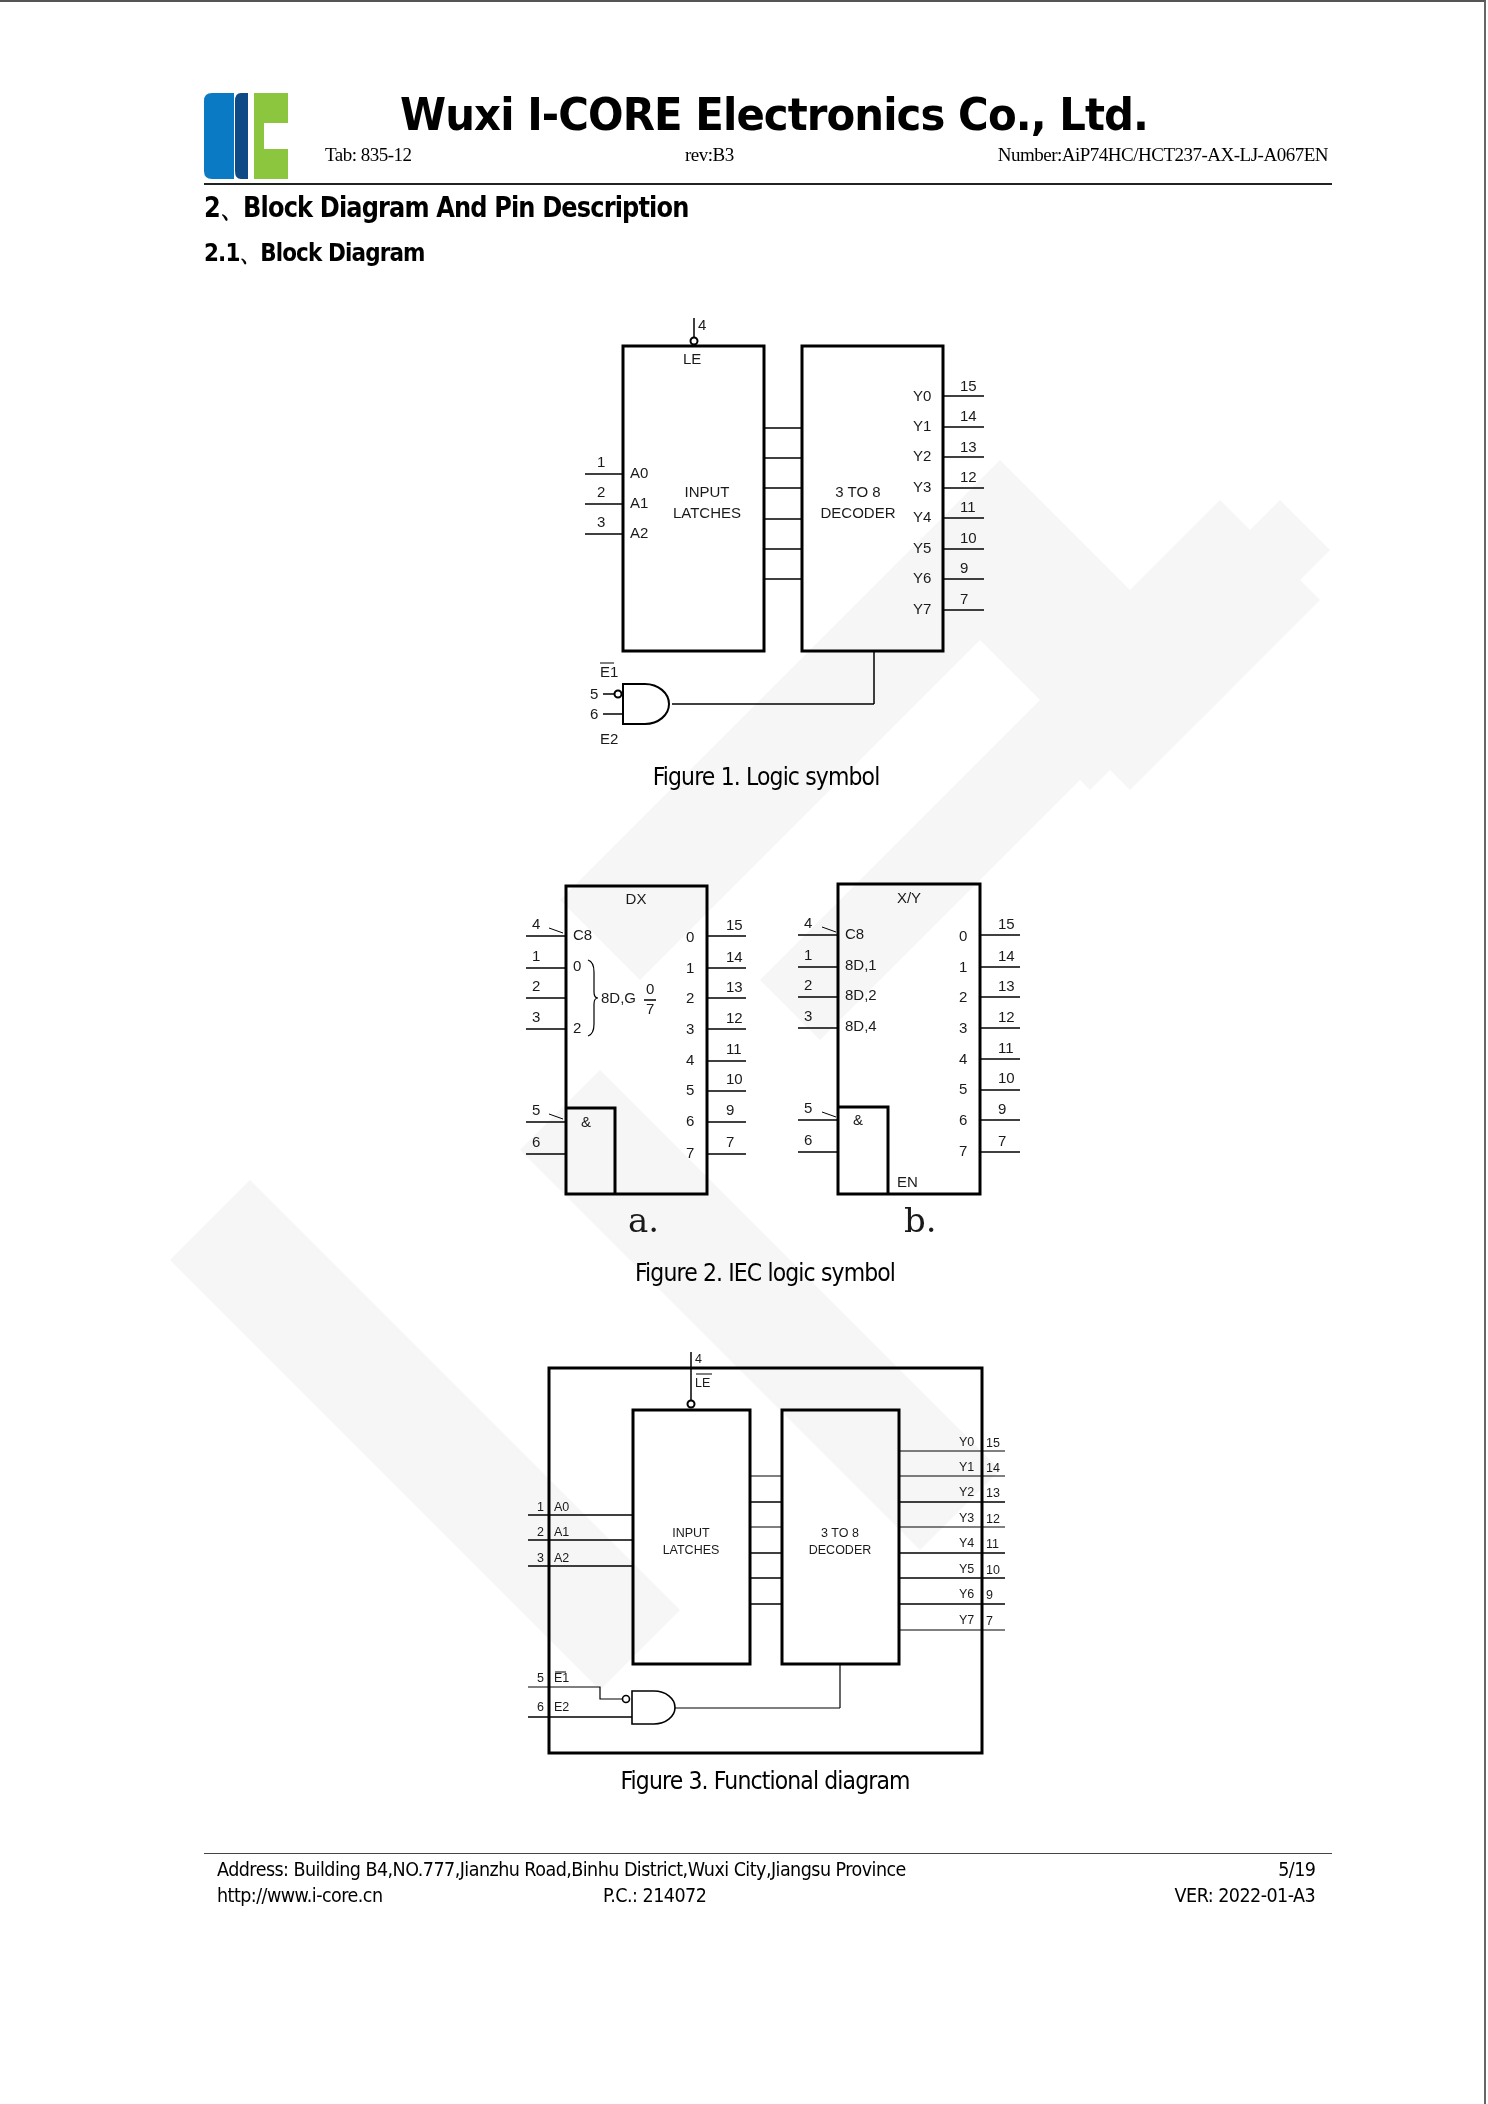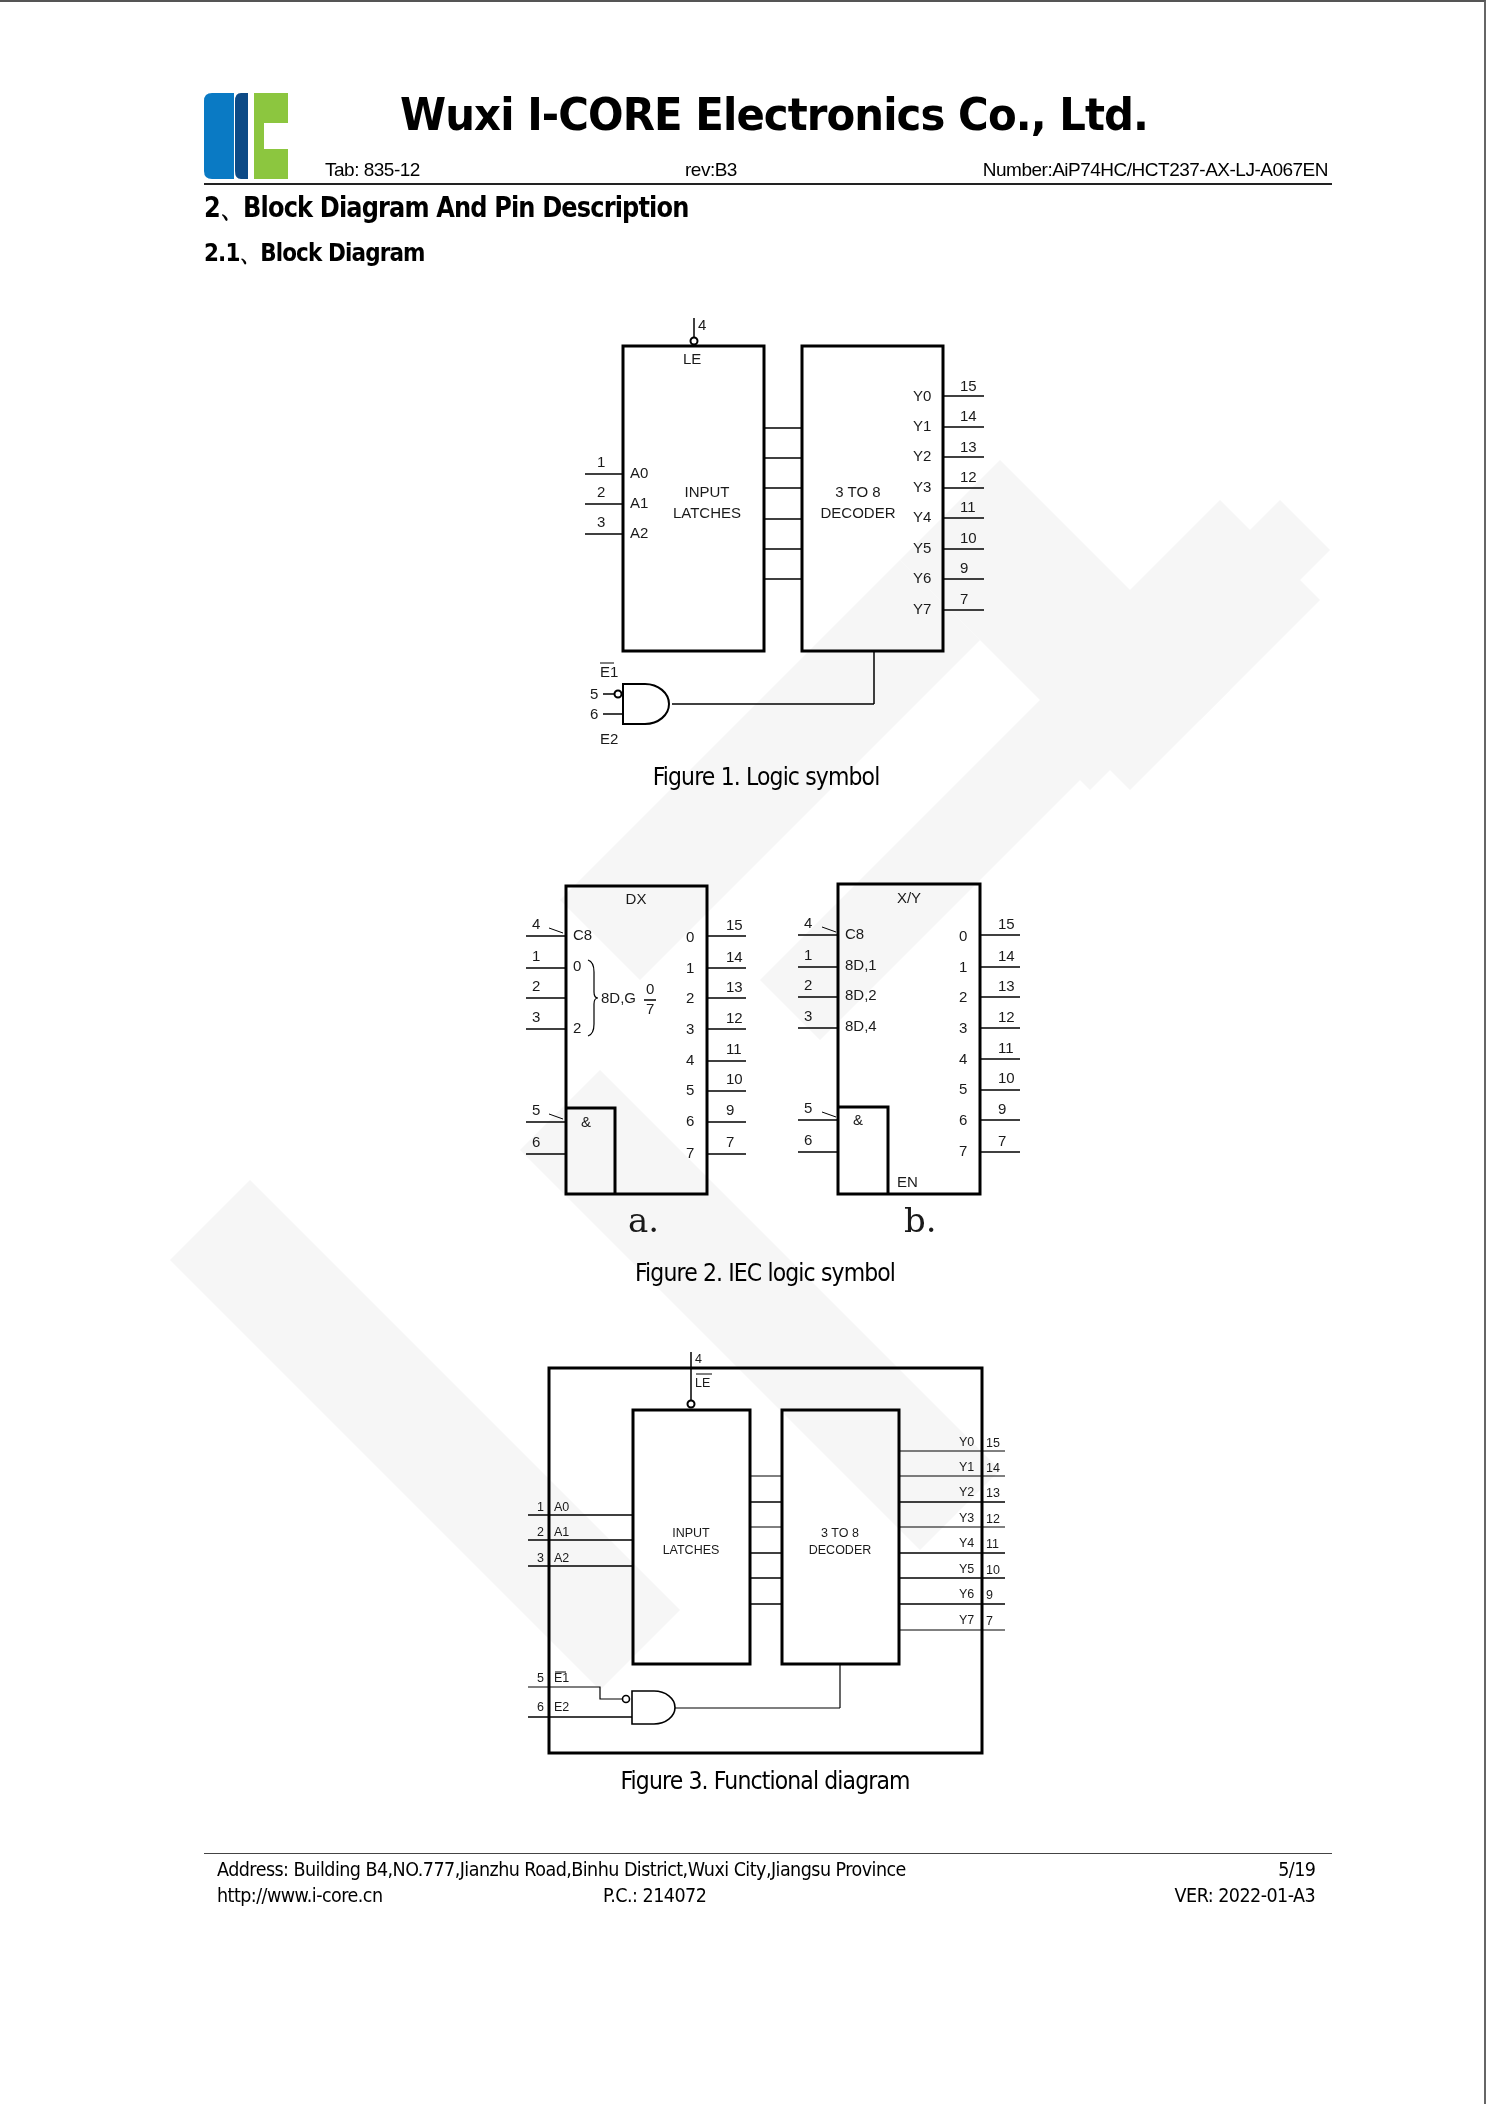--- a/index.html
+++ b/index.html
@@ -5,21 +5,21 @@
   html, body { margin:0; padding:0; background:#ffffff; }
   body { width:1488px; height:2104px; position:relative; overflow:hidden;
          font-family:"Liberation Sans", sans-serif; color:#000; }
   .page-frame { position:absolute; left:0; top:0; width:1486px; height:2104px;
                 border-top:2px solid #555; border-right:2px solid #666; box-sizing:border-box; }
   .abs { position:absolute; white-space:nowrap; }
   .watermark { position:absolute; left:0; top:0; width:1488px; height:2104px; pointer-events:none; }
   .logo { position:absolute; left:204px; top:93px; width:84px; height:86px; }
   .title { left:400px; top:88px; font-size:45px; font-family:"DejaVu Sans", sans-serif;
            font-weight:bold; letter-spacing:-1px; transform:scaleX(0.93); transform-origin:left top; }
-  .meta { top:159px; font-size:19px; font-family:Liberation Sans, sans-serif; letter-spacing:-0.5px; }
+  .meta { top:144px; font-size:19px; font-family:Liberation Serif, serif; letter-spacing:-0.5px; }
   .rule { position:absolute; background:#222; }
   .h1 { left:204px; top:189px; font-size:28px; font-weight:bold; letter-spacing:-1px; font-family:"DejaVu Sans", sans-serif; transform:scaleX(0.86); transform-origin:left top; }
   .h2 { left:204px; top:236px; font-size:25px; font-weight:bold; letter-spacing:-1px; font-family:"DejaVu Sans", sans-serif; transform:scaleX(0.86); transform-origin:left top; }
   .caption { font-size:25px; font-family:"DejaVu Sans", sans-serif; letter-spacing:-1px; transform:translateX(-50%) scaleX(0.88); }
   .diagram { position:absolute; left:0; top:0; }
   .dtext { font-family:"Liberation Sans", sans-serif; fill:#1a1a1a; }
   .sublabel { font-family:"DejaVu Serif", serif; font-size:34px; }
   .footer { font-size:19.5px; font-family:"DejaVu Sans", sans-serif; letter-spacing:-0.6px; transform:scaleX(0.9); transform-origin:left top; }
   .footer-r { font-size:19.5px; font-family:"DejaVu Sans", sans-serif; letter-spacing:-0.6px; transform:scaleX(0.9); transform-origin:right top; }
 </style>

